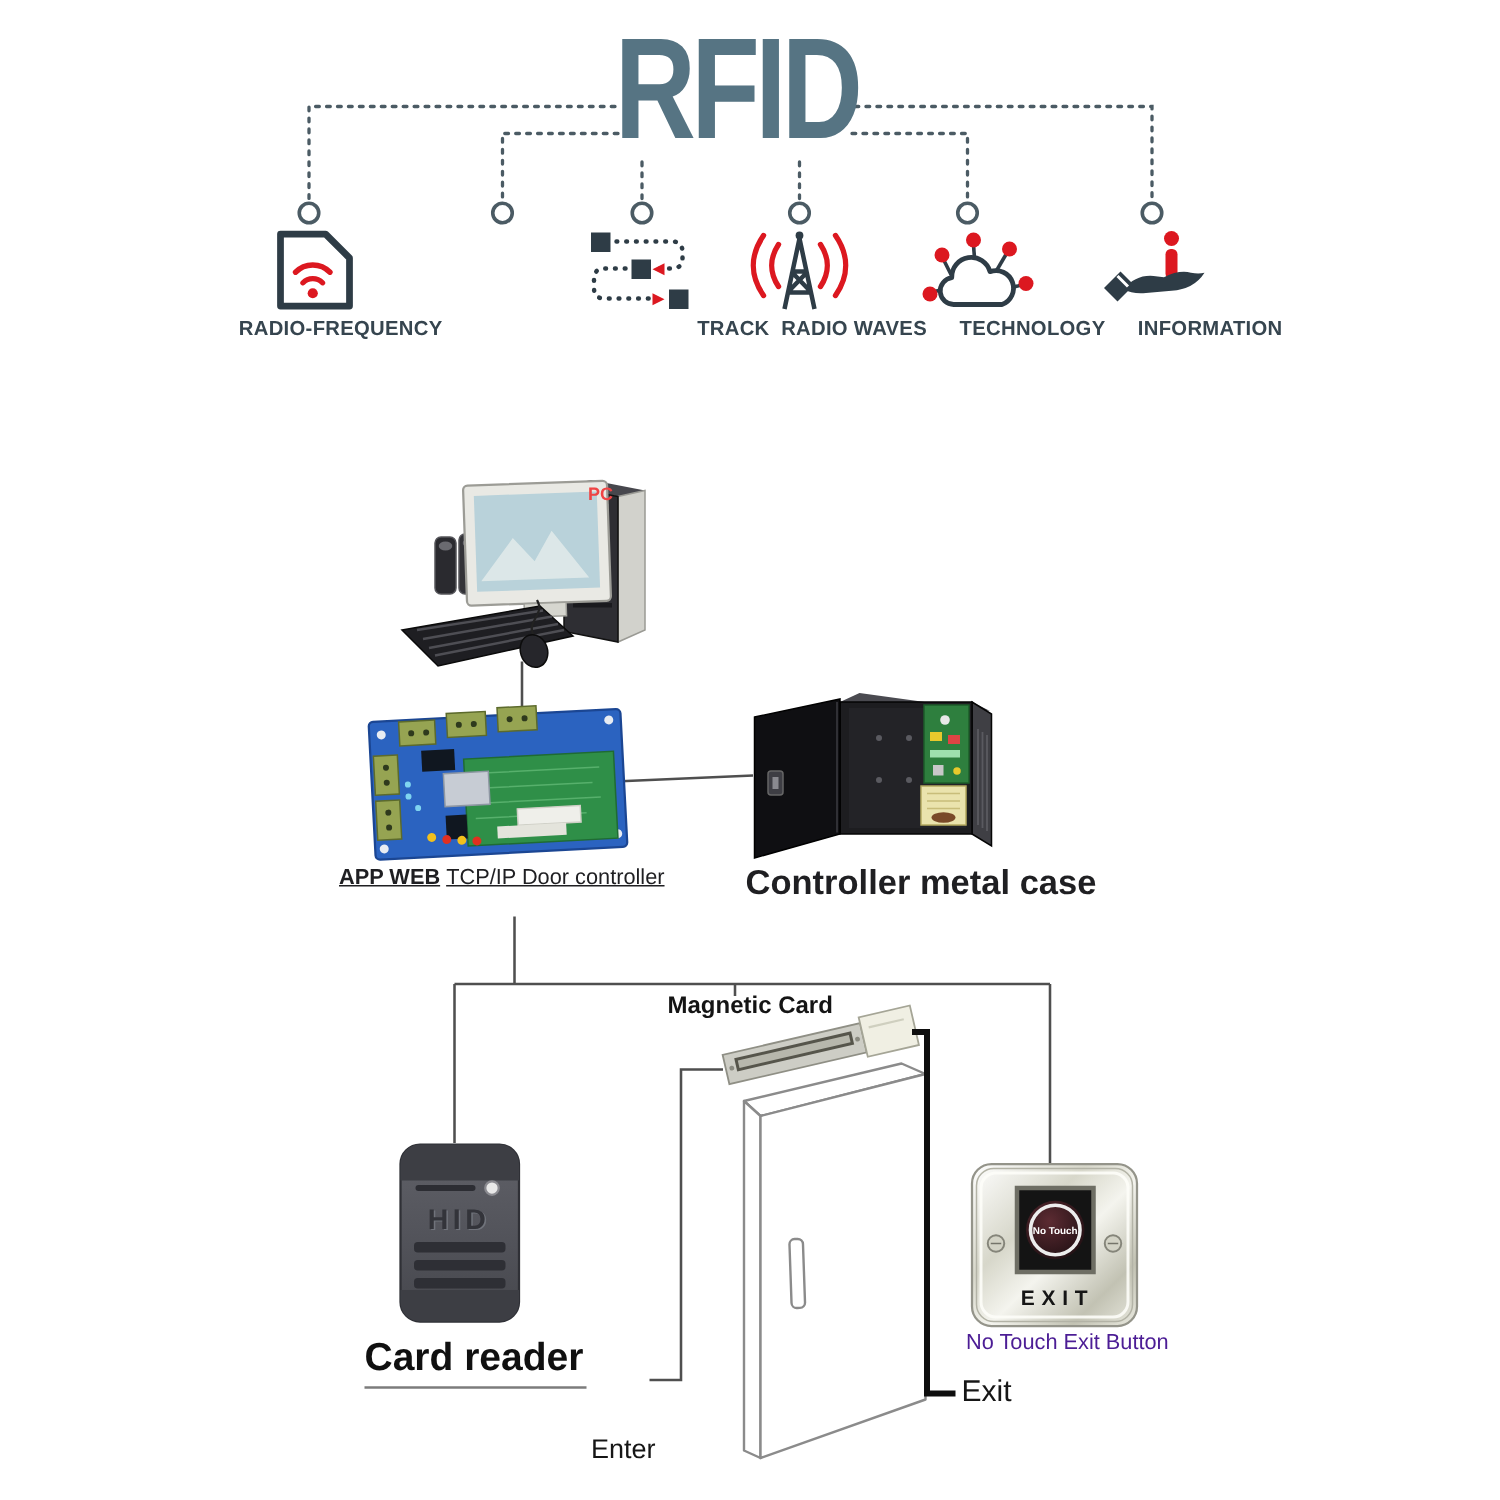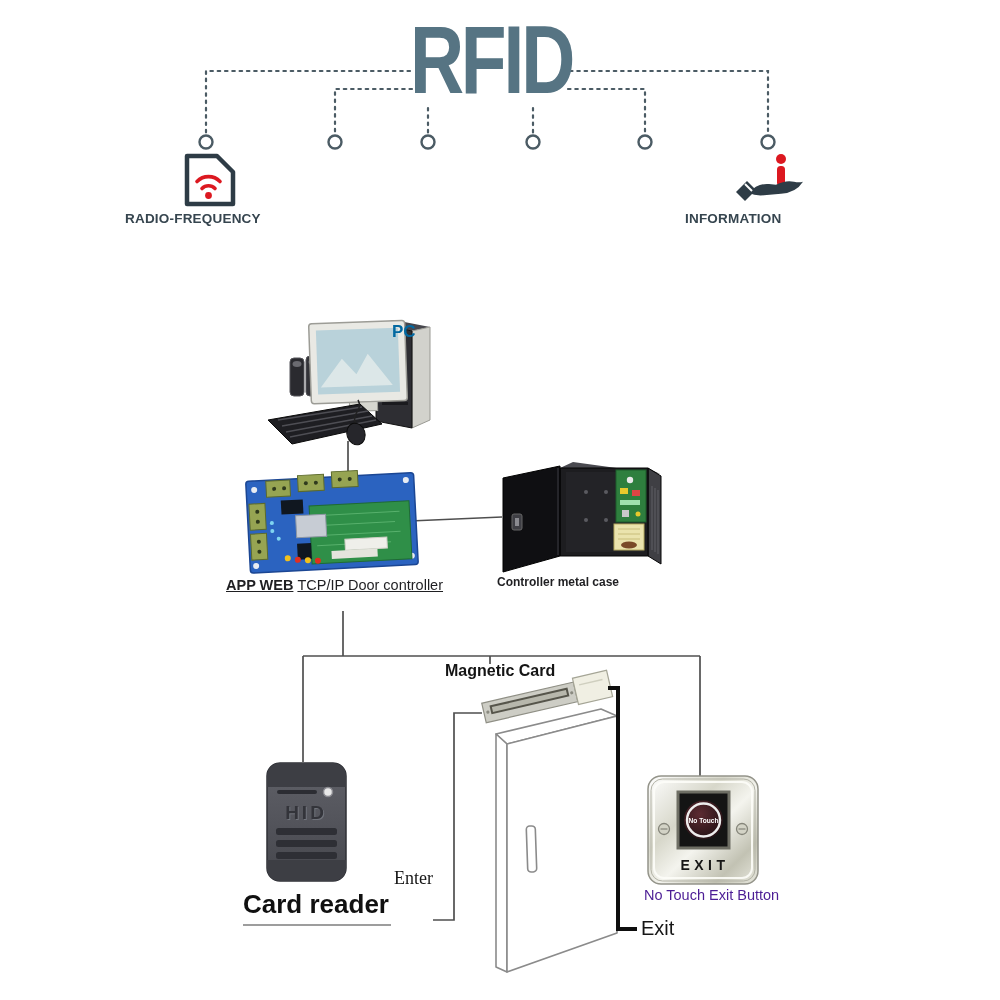--- a/index.html
+++ b/index.html
@@ -3,30 +3,30 @@
 <meta charset="utf-8">
 <style>
   html,body{margin:0;padding:0;background:#fff;}
   .stage{position:relative;width:1000px;height:1000px;background:#ffffff;overflow:hidden;
          font-family:"Liberation Sans", sans-serif;}
   #bg-svg{position:absolute;left:0;top:0;z-index:1;}
   .lbl{position:absolute;z-index:3;color:#161616;white-space:nowrap;}
   #rfid-title{position:absolute;z-index:3;top:12px;left:491px;transform:translateX(-50%) scaleX(.78);
               transform-origin:center top;font-size:96px;line-height:1;font-weight:800;
               letter-spacing:-4px;color:#567483;}
-  .feature{position:absolute;z-index:3;top:151px;width:170px;text-align:left;}
+  .feature{position:absolute;z-index:3;top:151px;width:170px;text-align:right;}
   .feature svg{display:block;margin:0 auto 2px auto;}
   .feature .flabel{font-size:13.5px;font-weight:700;color:#36454f;letter-spacing:.2px;}
-  #pc-label{left:392px;top:322px;font-size:17px;font-weight:700;color:#0369a1;}
+  #pc-label{left:392px;top:322px;font-size:12px;font-weight:700;color:#ef4444;}
   #controller-label{left:226px;top:577px;font-size:14.5px;color:#1f1f22;text-decoration:underline;}
   #controller-label .b{font-weight:700;margin-right:4px;}
-  #case-label{left:497px;top:575px;font-size:12px;font-weight:700;color:#1f1f22;}
+  #case-label{left:497px;top:575px;font-size:23px;font-weight:700;color:#1f1f22;}
   #magnetic-locks-label{left:445px;top:662px;font-size:16px;font-weight:600;color:#141414;}
   #card-reader-label{left:243px;top:889px;font-size:26px;font-weight:700;color:#101010;}
-  #enter-label{left:394px;top:868px;font-size:18px;font-family:Liberation Serif, serif;}
+  #enter-label{left:394px;top:956px;font-size:18px;}
   #exit-label{left:641px;top:917px;font-size:20px;}
   #no-touch-label{left:644px;top:887px;font-size:14.5px;color:#4c1d95;}
 </style>
 </head>
 <body>
 
 <div class="stage">
 
   <svg id="bg-svg" width="1000" height="1000" viewBox="0 0 1000 1000">
     <defs>
@@ -239,22 +239,75 @@
     <svg width="76" height="58" viewBox="0 0 76 58">
       <path d="M15,5 H45 L61,21 V53 H15 Z" fill="#fff" stroke="#2e3c46" stroke-width="4.5" stroke-linejoin="round"></path>
       <path d="M25,30.5 a16,16 0 0 1 23,0" stroke="#dc1820" stroke-width="3.6" fill="none" stroke-linecap="round"></path>
       <path d="M30,37.5 a9,9 0 0 1 13,0" stroke="#dc1820" stroke-width="3.6" fill="none" stroke-linecap="round"></path>
       <circle cx="36.5" cy="44.5" r="3.4" fill="#dc1820"></circle>
     </svg>
     <div class="flabel">RADIO-FREQUENCY</div>
   </div>
 
 
-
-
+  <div class="feature" style="left:343px;">
+    <svg width="76" height="58" viewBox="0 0 76 58">
+      <g fill="#2e3c46">
+        <rect x="4" y="4" width="13" height="13"></rect>
+        <rect x="31" y="22" width="13" height="13"></rect>
+        <rect x="56" y="42" width="13" height="13"></rect>
+      </g>
+      <g stroke="#2e3c46" stroke-width="3" fill="none" stroke-linecap="round" stroke-dasharray="0.5 6">
+        <path d="M21,10 H58 Q65,10 65,17 V21 Q65,28 58,28 H50"></path>
+        <path d="M27,28 H13 Q6,28 6,35 V41 Q6,48 13,48 H48"></path>
+      </g>
+      <g fill="#dc1820">
+        <polygon points="45,28.5 53,24.5 53,32.5"></polygon>
+        <polygon points="53,48.5 45,44.5 45,52.5"></polygon>
+      </g>
+    </svg>
+    <div class="flabel">TRACK</div>
+  </div>
+
+  <div class="feature" style="left:448px;">
+    <svg width="76" height="58" viewBox="0 0 76 58">
+      <g stroke="#2e3c46" stroke-width="3" fill="none">
+        <path d="M38,8 L28,55 M38,8 L48,55 M32.5,30 H43.5 M30,44 H46 M32.5,30 L46,44 M43.5,30 L30,44"></path>
+      </g>
+      <circle cx="38" cy="6" r="2.6" fill="#2e3c46"></circle>
+      <g stroke="#dc1820" stroke-width="3.6" fill="none" stroke-linecap="round">
+        <path d="M24,12 C18,21 18,31 24,40"></path>
+        <path d="M14,6 C5,19 5,33 14,46"></path>
+        <path d="M52,12 C58,21 58,31 52,40"></path>
+        <path d="M62,6 C71,19 71,33 62,46"></path>
+      </g>
+    </svg>
+    <div class="flabel">RADIO WAVES</div>
+  </div>
+
+  <div class="feature" style="left:567px;">
+    <svg width="76" height="58" viewBox="0 0 76 58">
+      <g stroke="#2e3c46" stroke-width="2.4">
+        <line x1="14" y1="42" x2="7" y2="44"></line>
+        <line x1="20" y1="32" x2="15" y2="22"></line>
+        <line x1="36" y1="26" x2="35" y2="12"></line>
+        <line x1="50" y1="30" x2="57" y2="18"></line>
+        <line x1="56" y1="42" x2="67" y2="39"></line>
+      </g>
+      <path d="M22,52 a9,9 0 0 1 -1.5,-17.9 a13,13 0 0 1 25.5,-4 a10,10 0 0 1 8,21.9 z" fill="#fff" stroke="#2e3c46" stroke-width="3.2" stroke-linejoin="round"></path>
+      <g fill="#dc1820">
+        <circle cx="6" cy="45" r="5"></circle>
+          <circle cx="14" cy="19" r="5"></circle>
+          <circle cx="35" cy="9" r="5"></circle>
+        <circle cx="59" cy="15" r="5"></circle>
+          <circle cx="70" cy="38" r="5"></circle>
+      </g>
+    </svg>
+    <div class="flabel">TECHNOLOGY</div>
+  </div>
 
   <div class="feature" style="left:685px;">
     <svg width="76" height="58" viewBox="0 0 76 58">
       <circle cx="49" cy="8" r="5" fill="#dc1820"></circle>
       <rect x="45" y="15" width="8" height="20" rx="3.5" fill="#dc1820"></rect>
       <g fill="#2e3c46">
         <path d="M17,42 q8,-10 20,-9 l7,0.8 q10,-5 18,-3 q5,1 9,0 q-7,11 -22,12 l-17,1.5 q-9,0.8 -15,-2.3 z"></path>
         <polygon points="4,41 15,30 24,39 13,50"></polygon>
       </g>
       <line x1="13" y1="33" x2="20" y2="40" stroke="#fff" stroke-width="2"></line>

